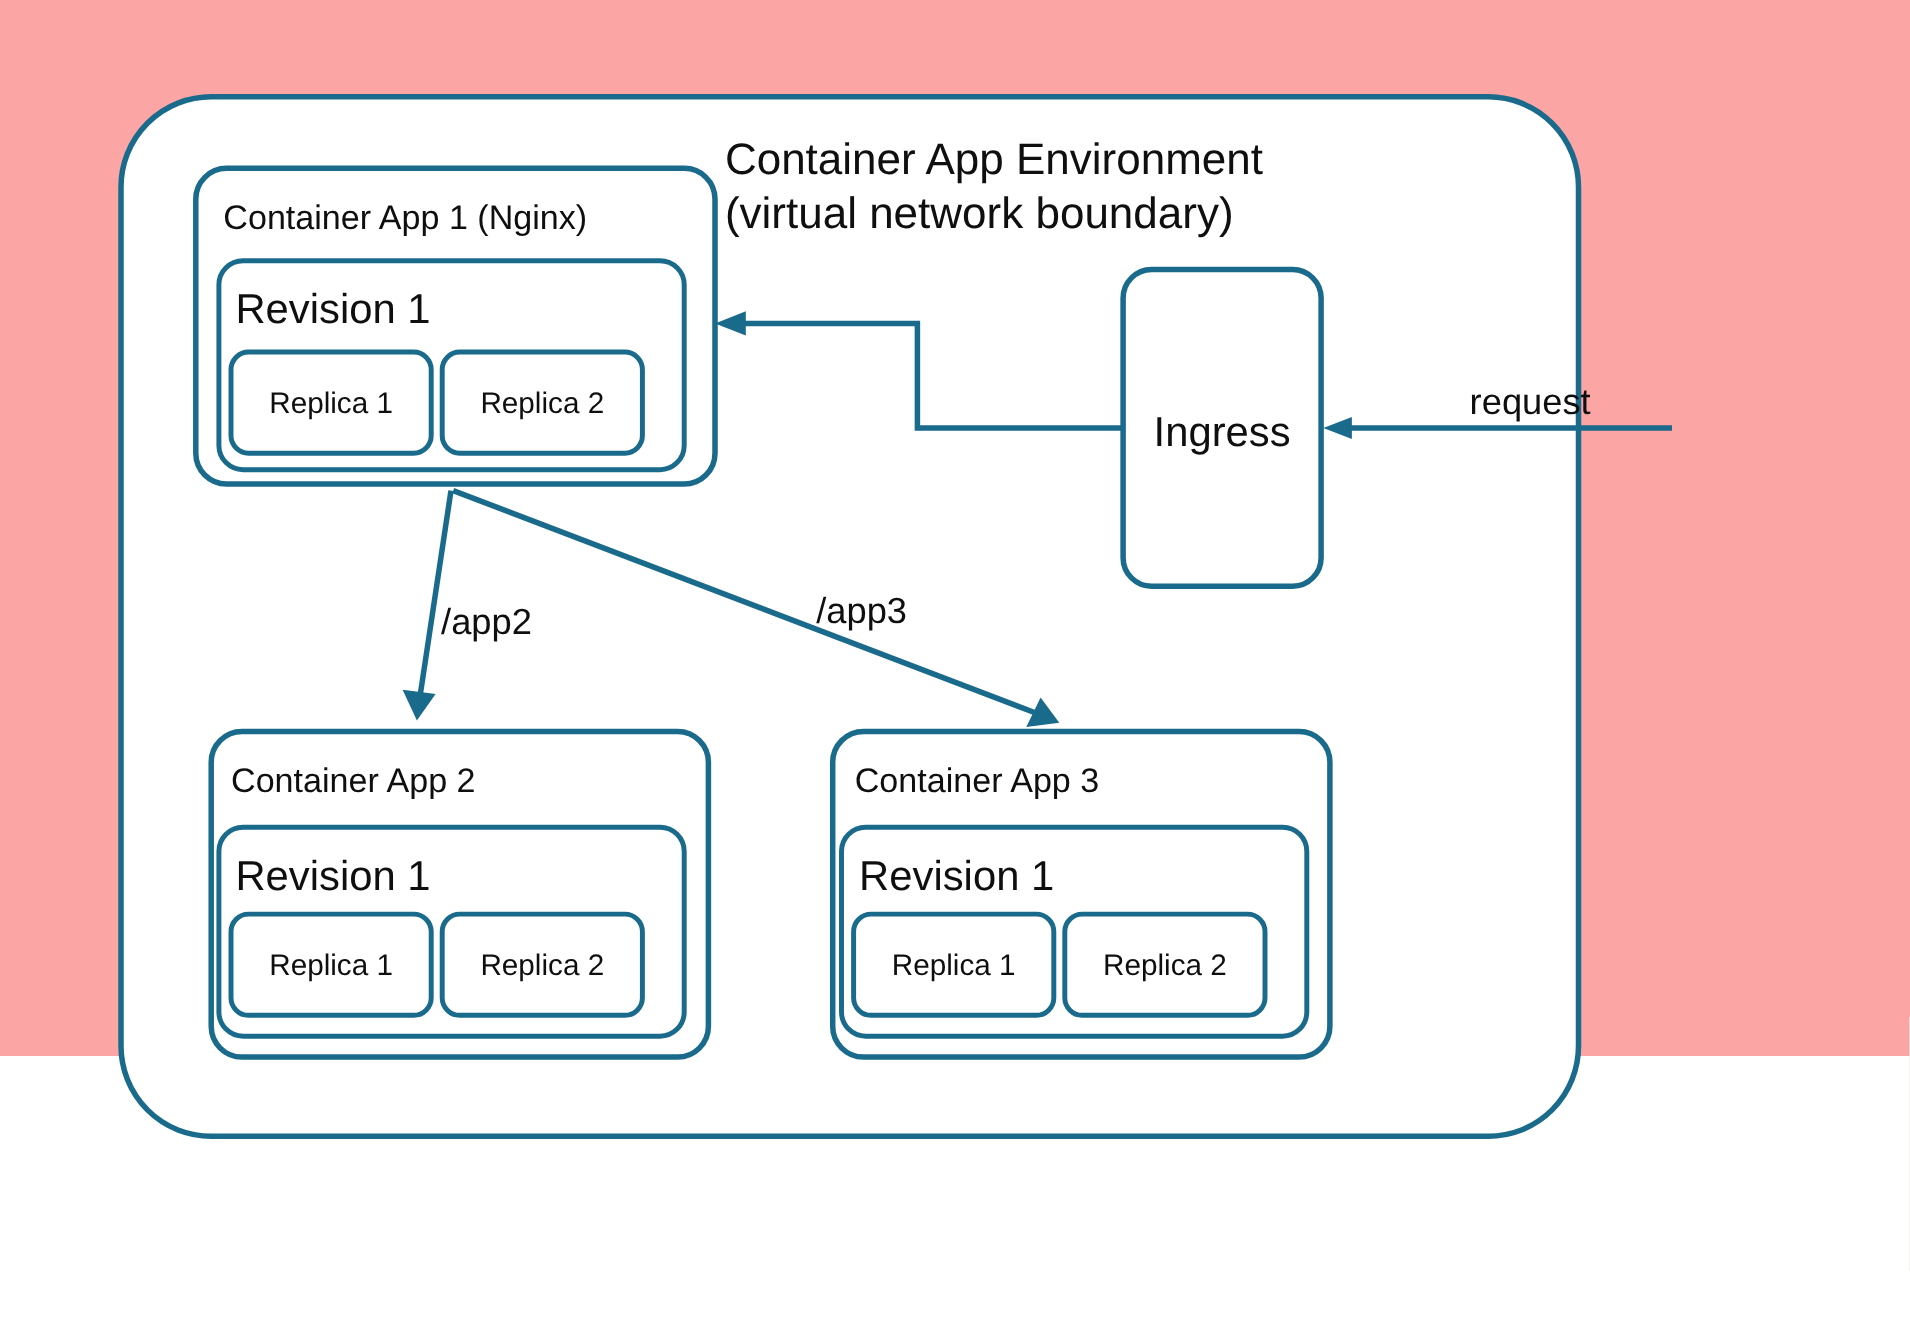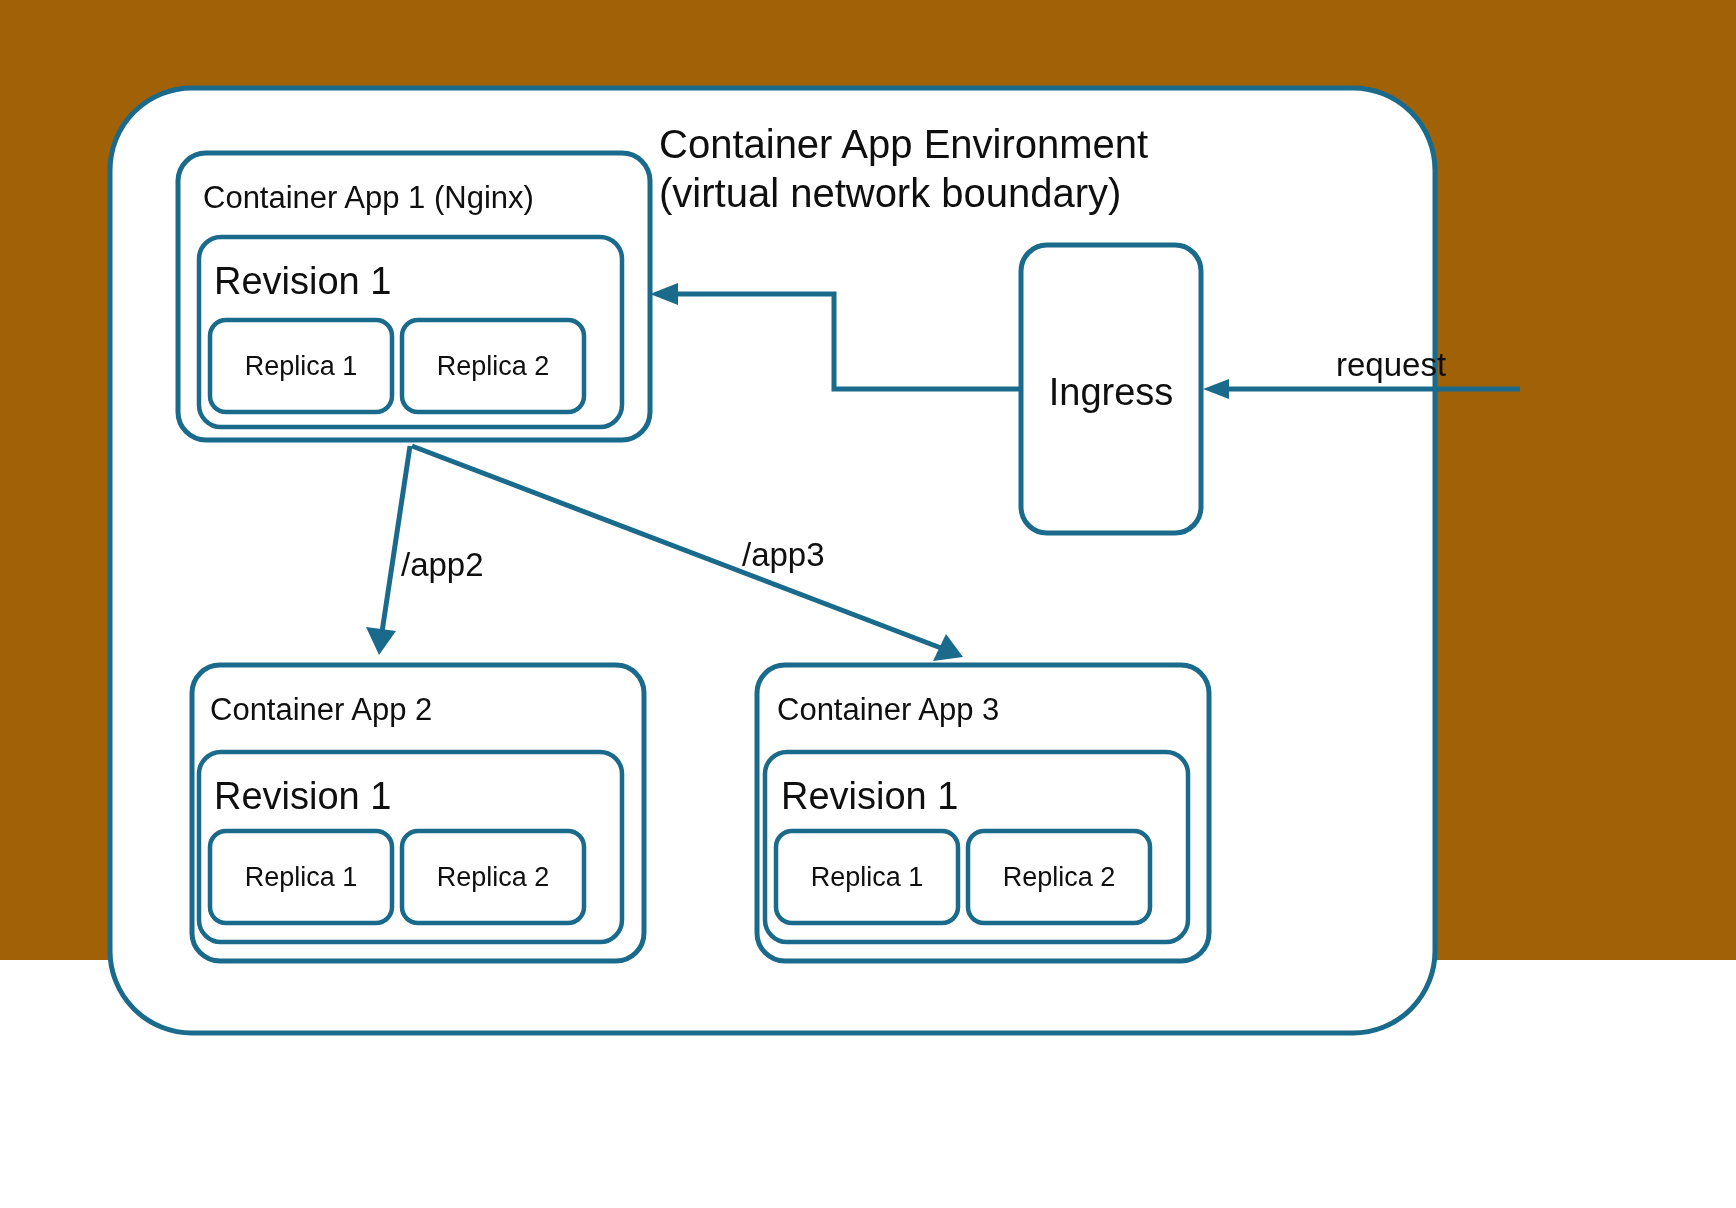--- a/index.html
+++ b/index.html
@@ -10,21 +10,21 @@
   body {
     width: 1736px;
     height: 1208px;
     font-family: "Liberation Sans", sans-serif;
     overflow: hidden;
   }
   #diagram-root {
     position: relative;
     width: 1736px;
     height: 960px;
-    background: #a16207;
+    background: #fca5a5;
   }
   svg.diagram {
     display: block;
     width: 1736px;
     height: 1208px;
   }
   .box-shape {
     fill: #ffffff;
     stroke: #1A6A8C;
     stroke-width: 5;

